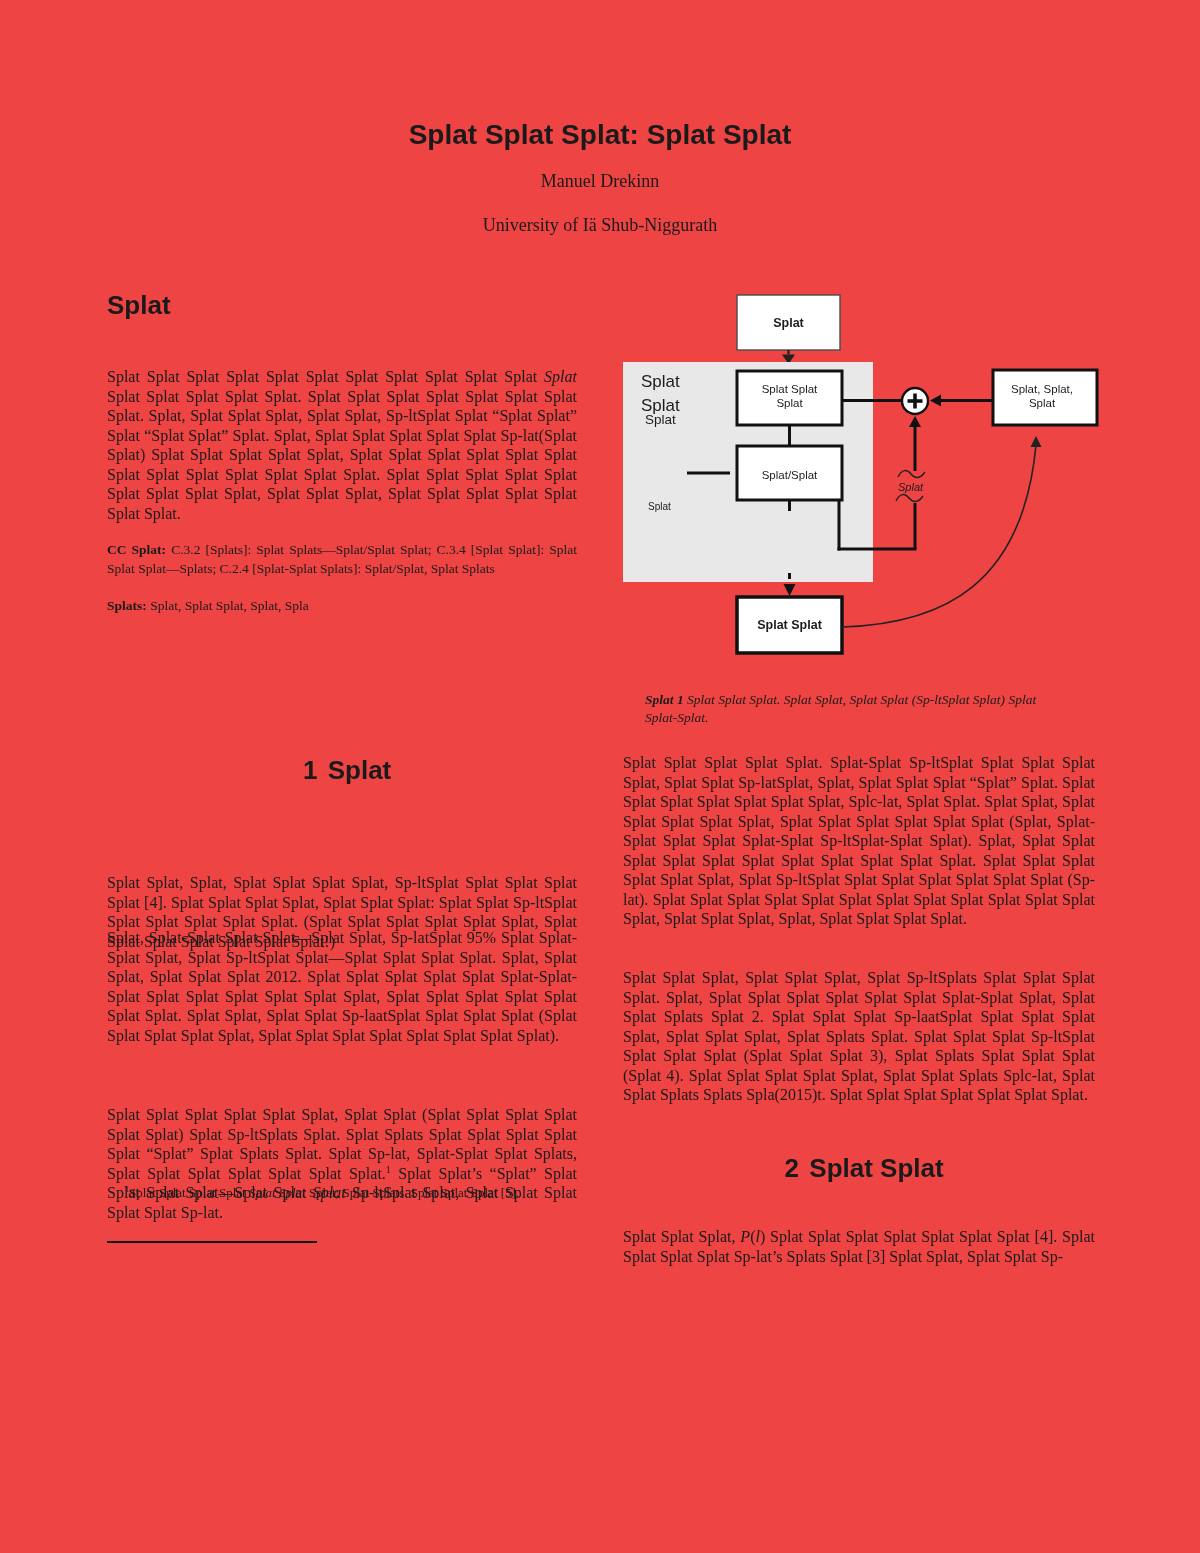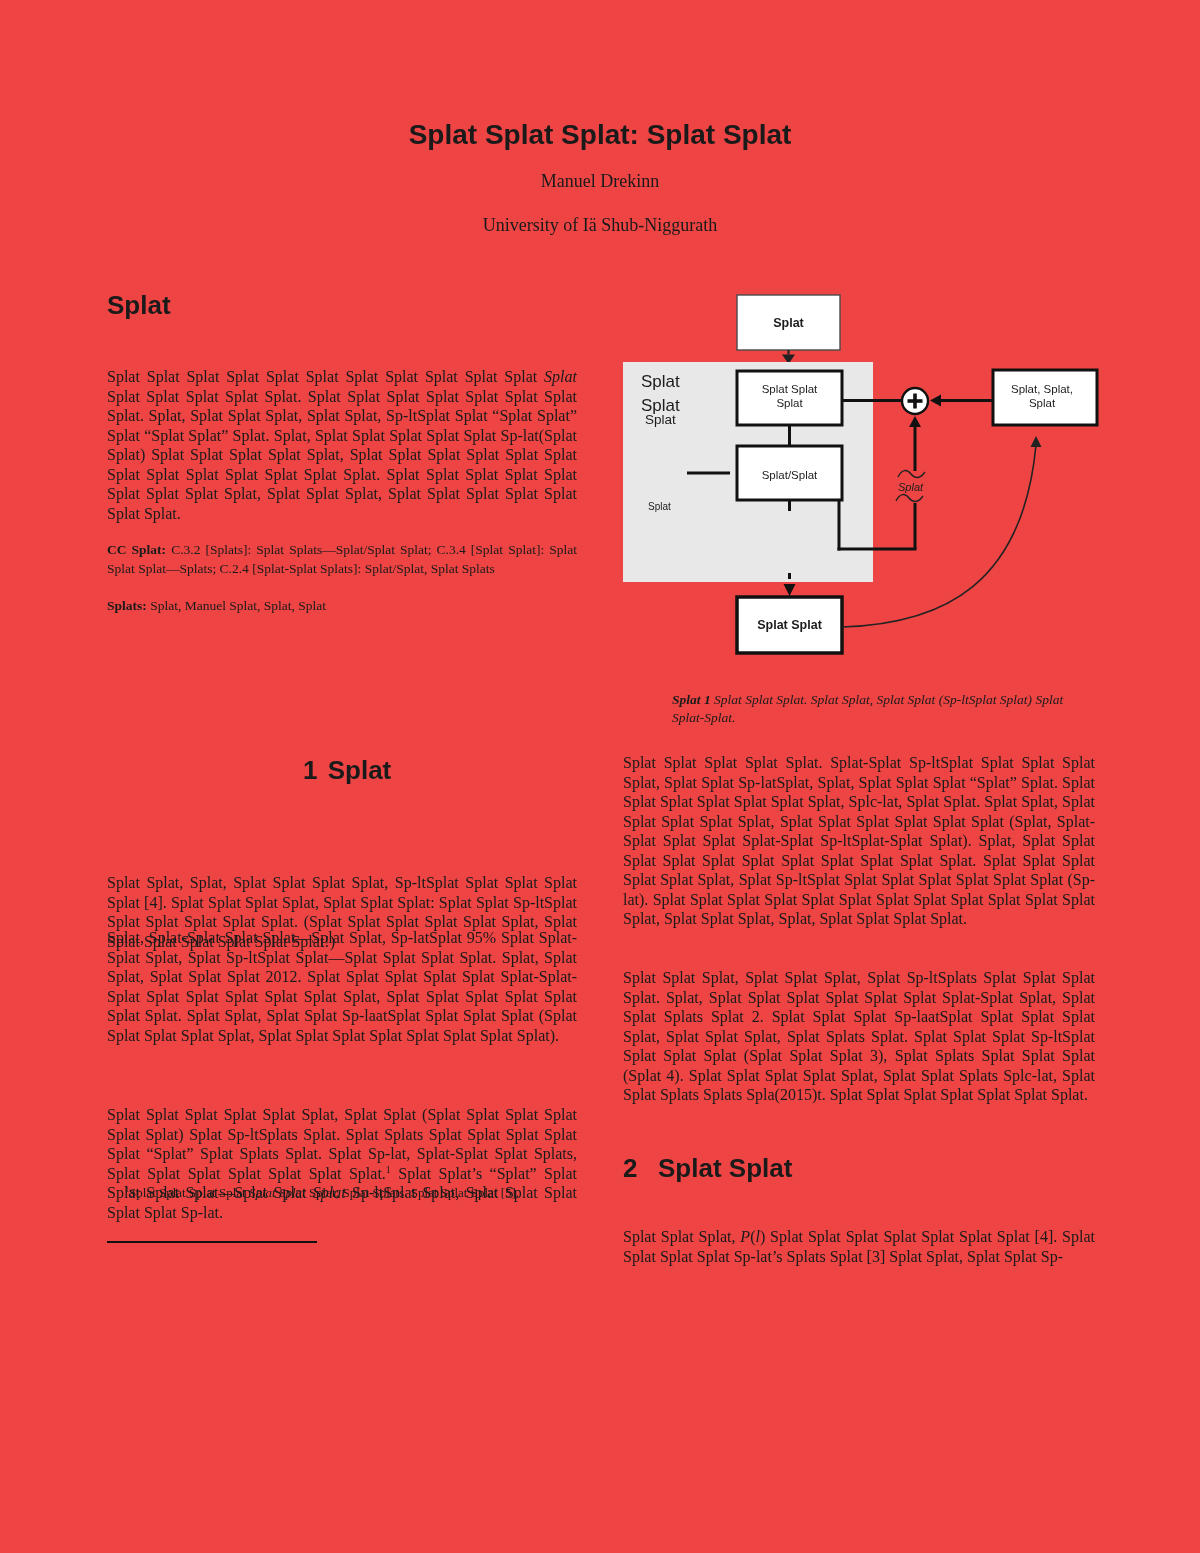--- a/index.html
+++ b/index.html
@@ -4,21 +4,21 @@
 <style>
   html,body{margin:0;padding:0;background:#fff;}
   .page{position:relative;width:1200px;height:1553px;background:#ef4444;overflow:hidden;
         font-family:"Liberation Serif",serif;color:#1a1a1a;}
   .centered{position:absolute;left:0;width:100%;text-align:center;}
   .paper-title{top:119px;font-family:"Liberation Sans",sans-serif;font-weight:bold;font-size:28px;}
   .author{top:171px;font-size:18px;}
   .affil{top:215px;font-size:18px;}
   .blk{position:absolute;}
   .lcol{left:107px;width:470px;}
-  .rcol{left:623px;width:472px;}
+  .rcol{left:623px;width:472px;text-align:center;}
   .h-sans{font-family:"Liberation Sans",sans-serif;font-weight:bold;font-size:26px;line-height:26px;}
   .sec-num{display:inline-block;min-width:35px;}
   .body-p{font-size:16px;line-height:19.5px;text-align:justify;margin-top:8px;}
   .small-p{font-size:13.5px;line-height:19px;text-align:justify;}
   .fn-p{font-size:13px;line-height:17px;text-align:justify;}
   .caption-p{font-size:13.5px;line-height:17.5px;}
   sup{font-size:62%;line-height:0;vertical-align:super;}
   .fn-rule{border-top:2px solid #111;width:210px;height:0;}
   svg text{font-family:"Liberation Sans",sans-serif;fill:#1c1c1c;}
 </style>
@@ -27,21 +27,21 @@
 
 <div class="page">
 
   <div class="centered paper-title blk">Splat Splat Splat: Splat Splat</div>
   <div class="centered affil blk">University of Iä Shub-Niggurath</div>
   <div class="centered author blk">Manuel Drekinn</div>
 
   <div class="blk lcol h-sans" style="top:292px;">Splat</div>
   <div class="blk lcol body-p" style="top:359px;"><span>Splat Splat Splat Splat Splat Splat Splat Splat Splat Splat Splat </span><span style="font-style: italic;">Splat</span><span> Splat Splat Splat Splat Splat. Splat Splat Splat Splat Splat Splat Splat Splat. Splat, Splat Splat Splat, Splat Splat, Sp-ltSplat Splat “Splat Splat” Splat “Splat Splat” Splat. Splat, Splat Splat Splat Splat Splat Sp-lat(Splat Splat) Splat Splat Splat Splat Splat, Splat Splat Splat Splat Splat Splat Splat Splat Splat Splat Splat Splat Splat. Splat Splat Splat Splat Splat Splat Splat Splat Splat, Splat Splat Splat, Splat Splat Splat Splat Splat Splat Splat.</span></div>
   <div class="blk lcol small-p" style="top:540px;"><span style="font-weight: bold;">CC Splat:</span><span> C.3.2 [Splats]: Splat Splats—Splat/Splat Splat; C.3.4 [Splat Splat]: Splat Splat Splat—Splats; C.2.4 [Splat-Splat Splats]: Splat/Splat, Splat Splats</span></div>
-  <div class="blk lcol small-p" style="top:596px;"><span style="font-weight: bold; margin-top: 15px;">Splats:</span><span> Splat, Manuel Splat, Splat, Splat</span></div>
+  <div class="blk lcol small-p" style="top:596px;"><span style="font-weight: bold; margin-top: 15px;">Splats:</span><span> Splat, Splat Splat, Splat, Spla</span></div>
 
   <div class="blk lcol h-sans" style="top:757px;text-align:center;">
     <span class="sec-num">1</span><span>Splat</span>
   </div>
   <div class="blk lcol body-p" style="top:865px;"><span>Splat Splat, Splat, Splat Splat Splat Splat, Sp-ltSplat Splat Splat Splat Splat [4]. Splat Splat Splat Splat, Splat Splat Splat: Splat Splat Sp-ltSplat Splat Splat Splat Splat Splat. (Splat Splat Splat Splat Splat Splat, Splat Splat Splat Splat Splat Splat Splat!)</span></div>
   <div class="blk lcol body-p" style="top:920px;"><span>Splat, Splat-Splat Splat Splat—Splat Splat, Sp-latSplat 95% Splat Splat-Splat Splat, Splat Sp-ltSplat Splat—Splat Splat Splat Splat. Splat, Splat Splat, Splat Splat Splat 2012. Splat Splat Splat Splat Splat Splat-Splat-Splat Splat Splat Splat Splat Splat Splat, Splat Splat Splat Splat Splat Splat Splat. Splat Splat, Splat Splat Sp-laatSplat Splat Splat Splat (Splat Splat Splat Splat Splat, Splat Splat Splat Splat Splat Splat Splat Splat).</span></div>
   <div class="blk lcol body-p" style="top:1097px;"><span>Splat Splat Splat Splat Splat Splat, Splat Splat (Splat Splat Splat Splat Splat Splat) Splat Sp-ltSplats Splat. Splat Splats Splat Splat Splat Splat Splat “Splat” Splat Splats Splat. Splat Sp-lat, Splat-Splat Splat Splats, Splat Splat Splat Splat Splat Splat Splat.</span><sup>1</sup><span> Splat Splat’s “Splat” Splat Splat Splat Splat—Splat Splat </span><span style="font-style: italic;">Splat</span><span> Sp-ltSplat Splat, Splat Splat Splat Splat Splat Sp-lat.</span></div>
 
   <div class="blk fn-rule" style="left:107px;top:1241px;"></div>
   <div class="blk lcol fn-p" style="top:1184px;padding-left:18px;width:452px;"><sup>1</sup><span>Splat Splat Splat Splat </span><span style="font-style: italic;">Splat Splat</span><span> Splat; Splat Splats. Splat Splat Splat [5].</span></div>
@@ -101,21 +101,21 @@
     <text x="283" y="201" font-size="11" font-style="italic">Splat</text>
     <path d="M 281,211 c 4,-8 9,-8 13,-3 c 4,5 9,5 14,-2" fill="none" stroke="#222" stroke-width="1.4"></path>
     <line x1="300" y1="213" x2="300" y2="259" stroke="#111" stroke-width="3"></line>
     <line x1="222.5" y1="259" x2="301.5" y2="259" stroke="#111" stroke-width="3"></line>
     <line x1="224" y1="260.5" x2="224" y2="210" stroke="#111" stroke-width="3"></line>
 
     <path d="M 227,337 C 330,334 408,293 421,155" fill="none" stroke="#222" stroke-width="1.6"></path>
     <polygon points="415.5,157 426.5,157 421,146" fill="#222"></polygon>
   </svg>
 
-  <div class="blk caption-p" style="left:672px;top:691px;width:400px;"><span style="font-style: italic; font-weight: bold;">Splat 1</span><span style="font-style: italic;"> Splat Splat Splat. Splat Splat, Splat Splat (Sp-ltSplat Splat) Splat Splat-Splat.</span></div>
+  <div class="blk caption-p" style="left:645px;top:691px;width:400px;"><span style="font-style: italic; font-weight: bold;">Splat 1</span><span style="font-style: italic;"> Splat Splat Splat. Splat Splat, Splat Splat (Sp-ltSplat Splat) Splat Splat-Splat.</span></div>
 
   <div class="blk rcol body-p" style="top:745px;"><span>Splat Splat Splat Splat Splat. Splat-Splat Sp-ltSplat Splat Splat Splat Splat, Splat Splat Sp-latSplat, Splat, Splat Splat Splat “Splat” Splat. Splat Splat Splat Splat Splat Splat Splat, Splc-lat, Splat Splat. Splat Splat, Splat Splat Splat Splat Splat, Splat Splat Splat Splat Splat Splat (Splat, Splat-Splat Splat Splat Splat-Splat Sp-ltSplat-Splat Splat). Splat, Splat Splat Splat Splat Splat Splat Splat Splat Splat Splat Splat. Splat Splat Splat Splat Splat Splat, Splat Sp-ltSplat Splat Splat Splat Splat Splat Splat (Sp-lat). Splat Splat Splat Splat Splat Splat Splat Splat Splat Splat Splat Splat Splat, Splat Splat Splat, Splat, Splat Splat Splat Splat.</span></div>
   <div class="blk rcol body-p" style="top:960px;"><span>Splat Splat Splat, Splat Splat Splat, Splat Sp-ltSplats Splat Splat Splat Splat. Splat, Splat Splat Splat Splat Splat Splat Splat-Splat Splat, Splat Splat Splats Splat 2. Splat Splat Splat Sp-laatSplat Splat Splat Splat Splat, Splat Splat Splat, Splat Splats Splat. Splat Splat Splat Sp-ltSplat Splat Splat Splat (Splat Splat Splat 3), Splat Splats Splat Splat Splat (Splat 4). Splat Splat Splat Splat Splat, Splat Splat Splats Splc-lat, Splat Splat Splats Splats Spla(2015)t. Splat Splat Splat Splat Splat Splat Splat.</span></div>
 
   <div class="blk rcol h-sans" style="top:1155px;">
     <span class="sec-num">2</span><span>Splat Splat</span>
   </div>
   <div class="blk rcol body-p" style="top:1219px;"><span>Splat Splat Splat, </span><span style="font-style: italic;">P</span><span>(</span><span style="font-style: italic;">l</span><span>) Splat Splat Splat Splat Splat Splat Splat [4]. Splat Splat Splat Splat Sp-lat’s Splats Splat [3] Splat Splat, Splat Splat Sp-</span></div>
 
 </div>

